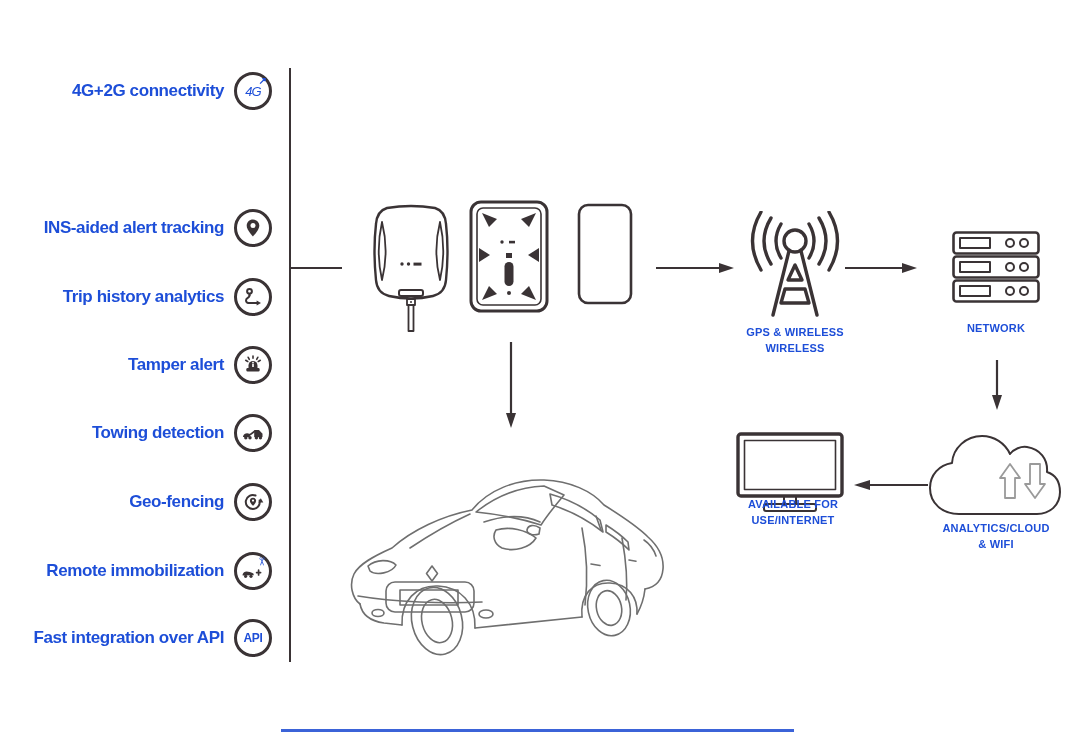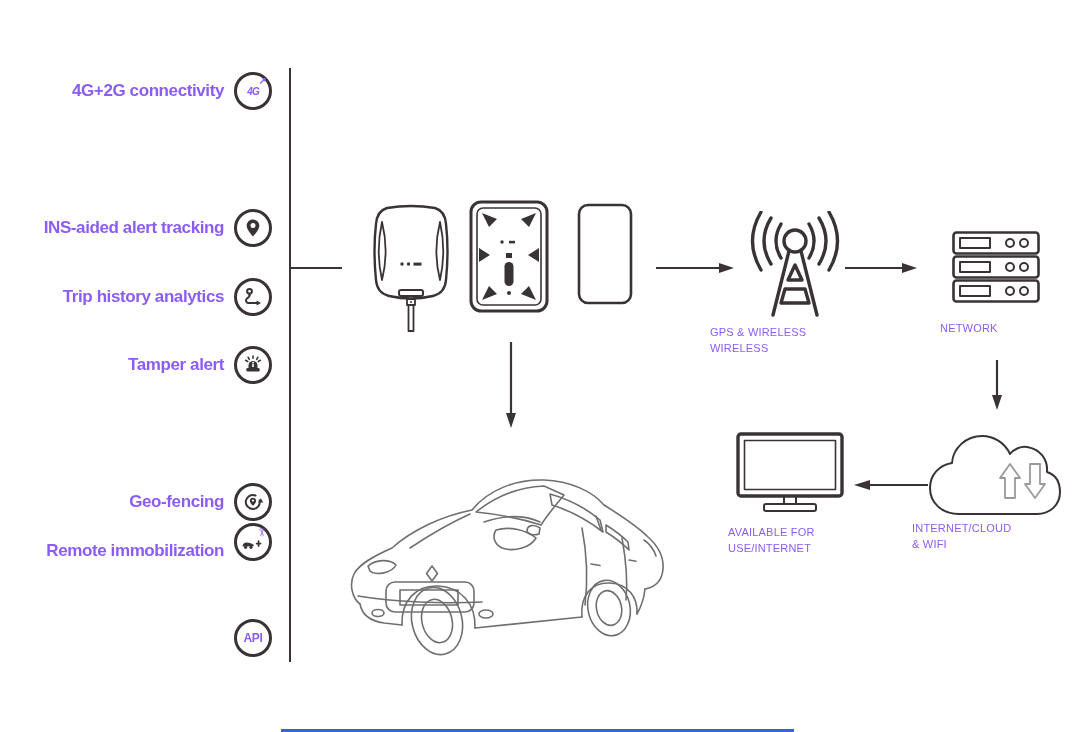--- a/index.html
+++ b/index.html
@@ -1,38 +1,38 @@
 <!DOCTYPE html>
 <html><head>
 <meta charset="utf-8">
 <style>
   html,body{margin:0;padding:0;background:#fff;}
   #canvas{position:relative;width:1086px;height:732px;background:#fff;overflow:hidden;
-          font-family:"Liberation Sans",sans-serif;color:#8b5cf6;}
+          font-family:"Liberation Sans",sans-serif;color:#1d4ed8;}
   .abs{position:absolute;}
 
   
   .feature-row{position:absolute;left:18px;width:254px;height:40px;display:flex;
                align-items:center;justify-content:flex-end;gap:10px;}
   .feature-label{font-size:17px;font-weight:700;letter-spacing:-0.4px;white-space:nowrap;}
   .feature-icon{flex:0 0 auto;width:38px;height:38px;border:3px solid #3a3335;border-radius:50%;
                 box-sizing:border-box;display:flex;align-items:center;justify-content:center;
                 position:relative;background:#fff;}
-  .icon-4g{font-style:italic;font-weight:700;font-size:10px;letter-spacing:-1px;}
+  .icon-4g{font-style:italic;font-weight:400;font-size:13px;letter-spacing:-1px;}
   .icon-4g-arrow{position:absolute;top:0px;right:2px;font-size:10px;font-weight:800;}
   .icon-api{font-weight:800;font-size:12px;letter-spacing:-0.3px;}
   .scissors{position:absolute;top:1px;right:3px;font-size:11px;transform:rotate(90deg);line-height:1;}
   .scissors::after{content:"\2702";}
 
   
   .vline{background:#3a3335;}
   .hline{background:#3a3335;}
 
   
-  .caption{position:absolute;text-align:left;font-size:11px;font-weight:400;
+  .caption{position:absolute;text-align:center;font-size:11px;font-weight:700;
            letter-spacing:0.2px;line-height:16px;white-space:nowrap;}
 
   
   .arrow svg line{stroke:#3a3335;stroke-width:2.2;}
   .arrow svg polygon{fill:#3a3335;}
 
   
   .ink-stroke{stroke:#3a3335;fill:none;stroke-linecap:round;stroke-linejoin:round;}
   .bottom-bar{background:#3b63d8;}
 </style>
@@ -82,47 +82,62 @@
         <rect x="5.4" y="15" width="13.2" height="3.4" rx="1.2" fill="#3a3335"></rect>
         <g class="ink-stroke" stroke-width="1.6">
           <path d="M12,3 L12,5.2 M7.2,4.3 L8.3,6.3 M16.8,4.3 L15.7,6.3 M4.7,7.3 L6.7,8.5 M19.3,7.3 L17.3,8.5"></path>
         </g>
         <rect x="11.2" y="11" width="1.6" height="3" fill="#fff"></rect>
         <circle cx="12" cy="9.7" r="0.9" fill="#fff"></circle>
       </svg>
     </span>
   </div>
 
+  <div class="feature-row" style="top:413px;">
+    <span class="feature-label">Towing detection</span>
+    <span class="feature-icon">
+      <svg width="26" height="26" viewBox="0 0 26 26">
+        <path d="M3,16.5 Q4,13.3 7.2,13.3 L10.4,14 L9.6,17 L3,17 Z" fill="#3a3335"></path>
+        <path d="M15,10 L19,10 L22.5,13.8 L22.5,17 L14.2,17 L14.2,10.6 Z" fill="#3a3335"></path>
+        <path d="M10.2,14.6 L15,11" stroke="#3a3335" stroke-width="1.8" fill="none" stroke-linecap="round"></path>
+        <circle cx="5.8" cy="17.8" r="1.7" fill="#3a3335"></circle>
+        <circle cx="10" cy="17.8" r="1.7" fill="#3a3335"></circle>
+        <circle cx="16.4" cy="17.8" r="1.7" fill="#3a3335"></circle>
+        <circle cx="20.4" cy="17.8" r="1.7" fill="#3a3335"></circle>
+      </svg>
+    </span>
+  </div>
 
   <div class="feature-row" style="top:482px;text-align:right;">
     <span class="feature-label">Geo-fencing</span>
     <span class="feature-icon">
       <svg width="24" height="24" viewBox="0 0 24 24">
         <path d="M14.5,5.5 A7,7 0 1 0 18.6,10.4" class="ink-stroke" stroke-width="2"></path>
         <polygon points="19.8,8.2 22.3,12.6 17.2,12.4" fill="#3a3335"></polygon>
         <path d="M12,7.8 C10.2,7.8 8.9,9.1 8.9,10.7 C8.9,13 12,15.8 12,15.8 C12,15.8 15.1,13 15.1,10.7 C15.1,9.1 13.8,7.8 12,7.8 Z" fill="#3a3335"></path>
         <circle cx="12" cy="10.6" r="1.1" fill="#fff"></circle>
       </svg>
     </span>
   </div>
 
-  <div class="feature-row" style="top:521px;align-items:flex-end;">
+  <div class="feature-row" style="top:551px;">
     <span class="feature-label">Remote immobilization</span>
     <span class="feature-icon">
       <span class="scissors"></span>
       <svg width="26" height="26" viewBox="0 0 26 26">
         <path d="M2.6,16.5 Q3.5,13.4 6.6,13.4 L9.8,14 Q12.2,14.5 13.4,15.6 L13.8,17.3 L2.6,17.6 Z" fill="#3a3335"></path>
         <circle cx="5.6" cy="18.3" r="1.6" fill="#3a3335"></circle>
         <circle cx="11" cy="18.3" r="1.6" fill="#3a3335"></circle>
         <path d="M18.6,12.2 L18.6,17 M16.6,14.6 L20.6,14.6" stroke="#3a3335" stroke-width="1.7" fill="none" stroke-linecap="round"></path>
       </svg>
     </span>
   </div>
 
   <div class="feature-row" style="top:618px;">
+    <span class="feature-label">Fast integration over API</span>
     <span class="feature-icon">
       <span class="icon-api">API</span>
     </span>
   </div>
 
   <div class="abs vline" style="left:289px;top:68px;width:2px;height:594px;"></div>
   <div class="abs hline" style="left:291px;top:267px;width:51px;height:2px;"></div>
 
   <div class="abs" style="left:372px;top:202px;">
     <svg width="78" height="132" viewBox="0 0 78 132">
@@ -248,35 +263,35 @@
   <div class="abs" style="left:926px;top:426px;">
     <svg width="138" height="92" viewBox="0 0 138 92">
       <path d="M33,88 C16,88 4,77 4,62 C4,49 13,39 26,37 C27,22 40,10 56,10 C68,10 79,17 84,28 C88,23 95,20 101,21 C114,23 122,33 121,46 C130,49 134,57 134,66 C134,79 124,88 111,88 Z" class="ink-stroke" stroke-width="2"></path>
       <g stroke="#9a9a9a" stroke-width="1.8" fill="none" stroke-linejoin="round">
         <polygon points="84,38 94,52 89,52 89,72 79,72 79,52 74,52"></polygon>
         <polygon points="109,72 119,58 114,58 114,38 104,38 104,58 99,58"></polygon>
       </g>
     </svg>
   </div>
   <div class="caption" style="left:912px;top:520px;width:168px;">
-    <div>INTERNET/CLOUD</div>
+    <div>ANALYTICS/CLOUD</div>
     <div>&amp; WIFI</div>
   </div>
 
   <div class="abs" style="left:736px;top:432px;">
     <svg width="112" height="82" viewBox="0 0 112 82">
       <g class="ink-stroke">
         <rect x="2" y="2" width="104" height="62" rx="3" stroke-width="3.4"></rect>
         <rect x="8.5" y="8.5" width="91" height="49" stroke-width="1.6"></rect>
         <rect x="48" y="64" width="12" height="8" stroke-width="2"></rect>
         <rect x="28" y="72" width="52" height="7" rx="2" stroke-width="2"></rect>
       </g>
     </svg>
   </div>
-  <div class="caption" style="left:728px;top:524px;width:130px;">
+  <div class="caption" style="left:728px;top:496px;width:130px;">
     <div>AVAILABLE FOR</div>
     <div>USE/INTERNET</div>
   </div>
 
   <div class="abs" style="left:344px;top:470px;">
     <svg width="332" height="194" viewBox="0 0 332 194">
       <g stroke="#6f6f6f" stroke-width="1.6" fill="none" stroke-linecap="round" stroke-linejoin="round">
         <path d="M16,134 C8,128 5,114 10,104 C15,94 30,86 48,78 C68,60 98,46 128,40 C144,20 172,9 200,10 C226,11 248,21 260,35 C276,45 294,57 304,67 C314,76 320,87 319,99 C318,111 312,117 301,119"></path>
         <path d="M16,134 C18,145 26,151 40,153 L58,155"></path>
         <path d="M58,155 C57,131 72,115 94,116 C116,117 132,133 131,158"></path>

